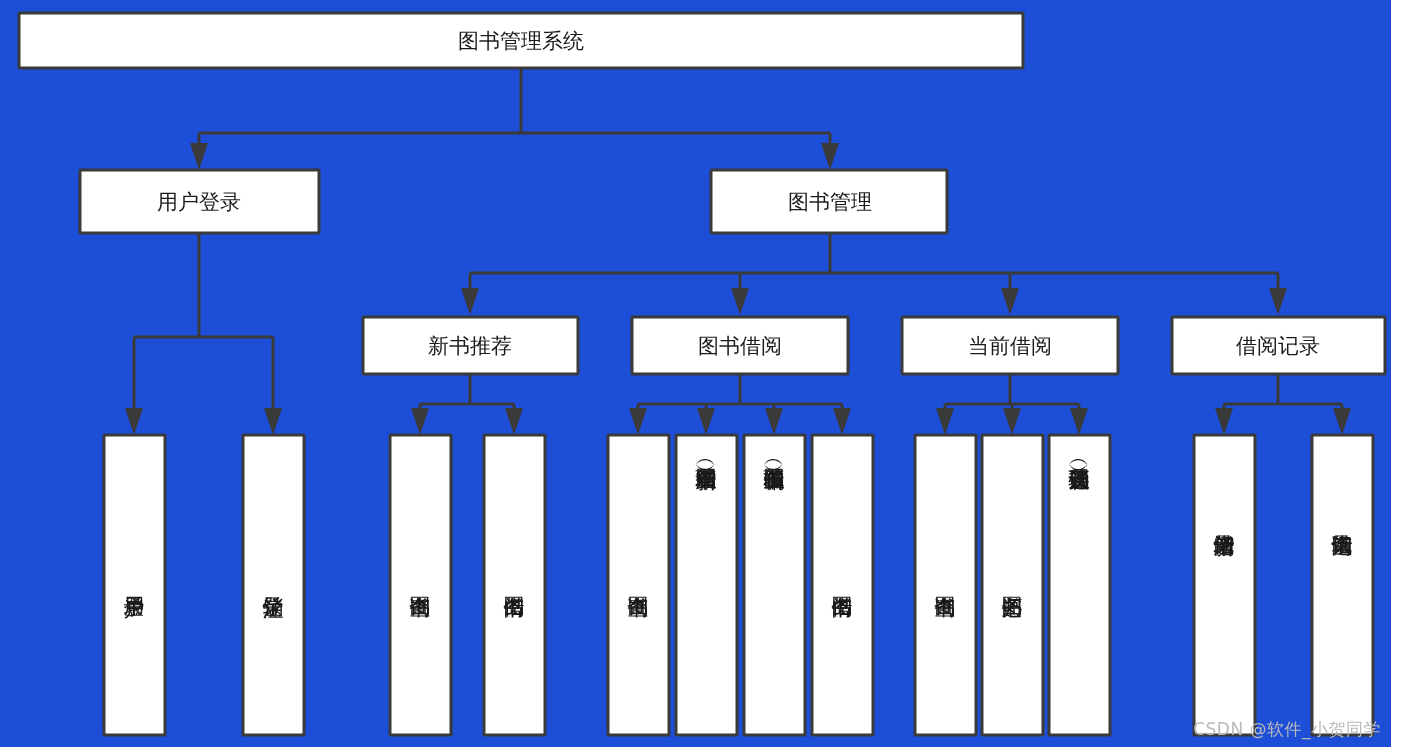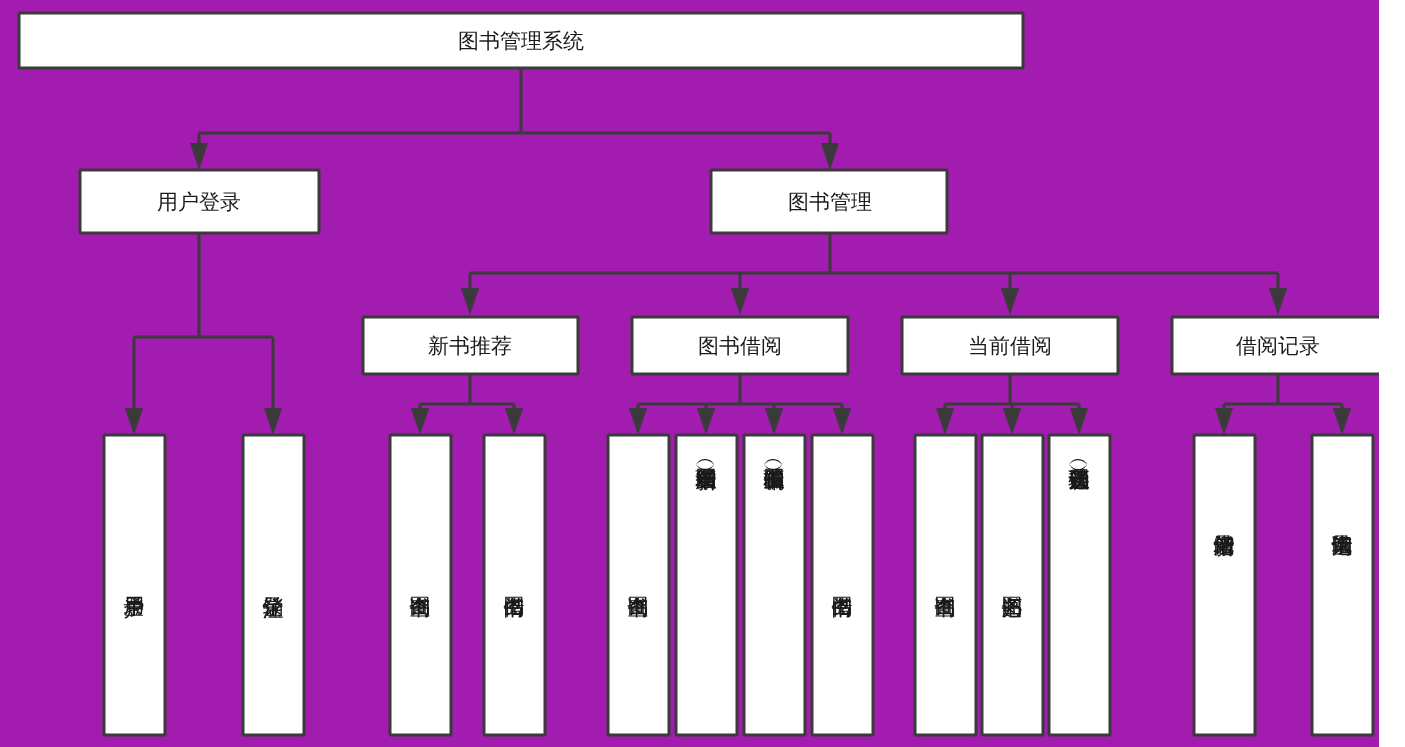--- a/index.html
+++ b/index.html
@@ -8,22 +8,23 @@
     padding: 0;
     background: #ffffff;
   }
   body {
     font-family: "DejaVu Sans", "Liberation Sans", sans-serif;
   }
   #diagram-root {
     position: relative;
     width: 1379px;
     height: 747px;
-    background: #a21caf;
+    background: #1d4ed8;
     overflow: hidden;
+    padding-left: 12px;
   }
   svg#flow {
     position: absolute;
     left: 0;
     top: 0;
     width: 1405px;
     height: 747px;
     display: block;
   }
   .node-box {
@@ -222,14 +223,15 @@
       <rect class="node-box" x="1194" y="435" width="61" height="300" rx="1"></rect>
       <text class="node-label-v" x="1224" y="518" writing-mode="tb" glyph-orientation-vertical="0">新增借阅记录</text>
     </g>
     <g>
       <rect class="node-box" x="1312" y="435" width="61" height="300" rx="1"></rect>
       <text class="node-label-v" x="1342" y="518" writing-mode="tb" glyph-orientation-vertical="0">查询借阅记录</text>
     </g>
 
   </svg>
 
+  <div class="watermark">CSDN @软件_小贺同学</div>
 
 </div>
 
 </body></html>

